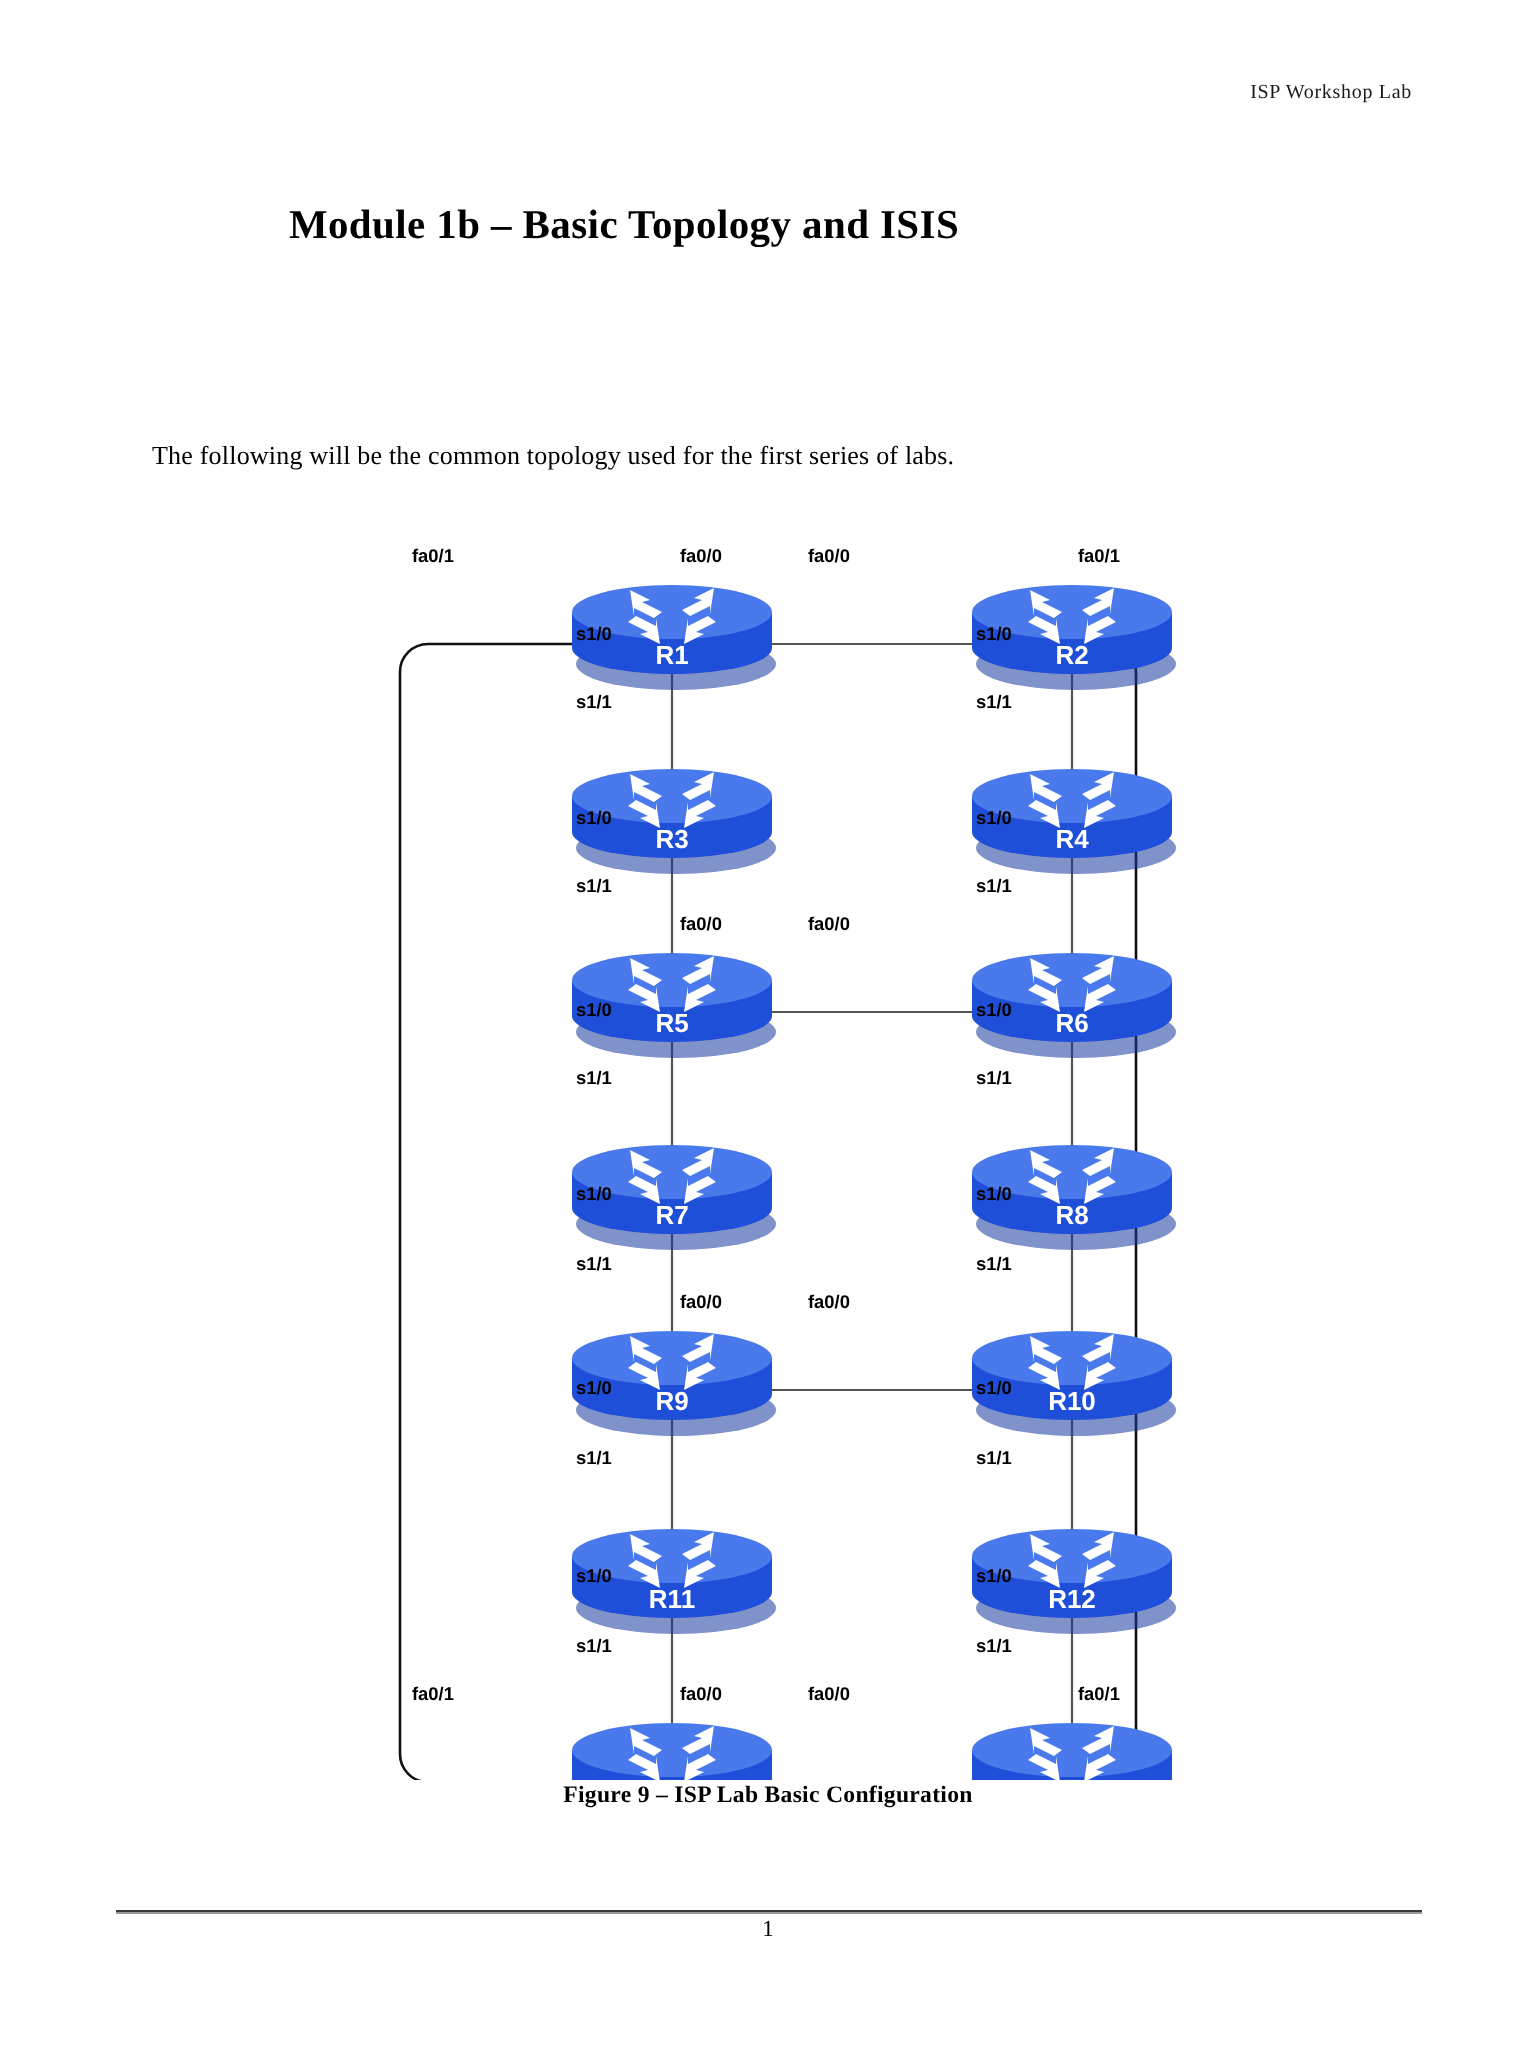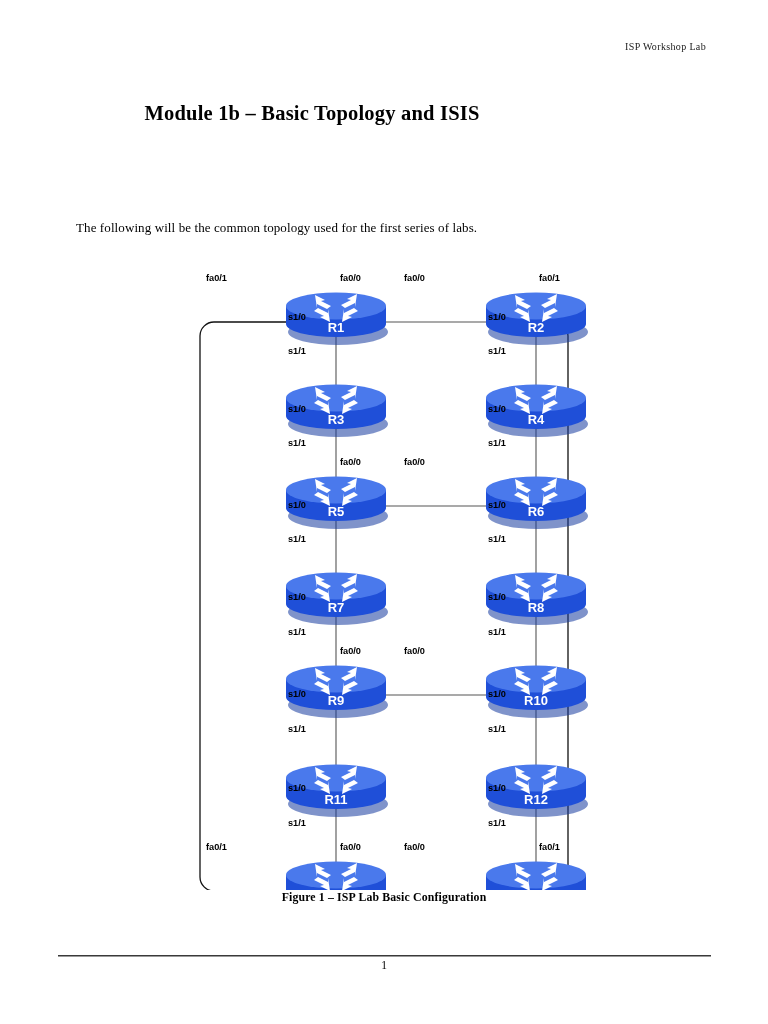--- a/index.html
+++ b/index.html
@@ -282,18 +282,18 @@
           <text class="iface" x="288" y="576" text-anchor="start">s1/1</text>
           <text class="iface" x="488" y="576" text-anchor="start">s1/1</text>
           <text class="iface" x="206" y="600" text-anchor="start">fa0/1</text>
           <text class="iface" x="340" y="600" text-anchor="start">fa0/0</text>
           <text class="iface" x="404" y="600" text-anchor="start">fa0/0</text>
           <text class="iface" x="539" y="600" text-anchor="start">fa0/1</text>
         </g>
     </svg>
   </div>
 
-  <div class="figure-caption">Figure 1 – ISP Lab Basic Configuration</div>
+  <div class="figure-caption">Figure 9 – ISP Lab Basic Configuration</div>
 
   <div class="footer-rule"></div>
   <div class="footer-page-number">1</div>
 
 </div>
 
 </body></html>

